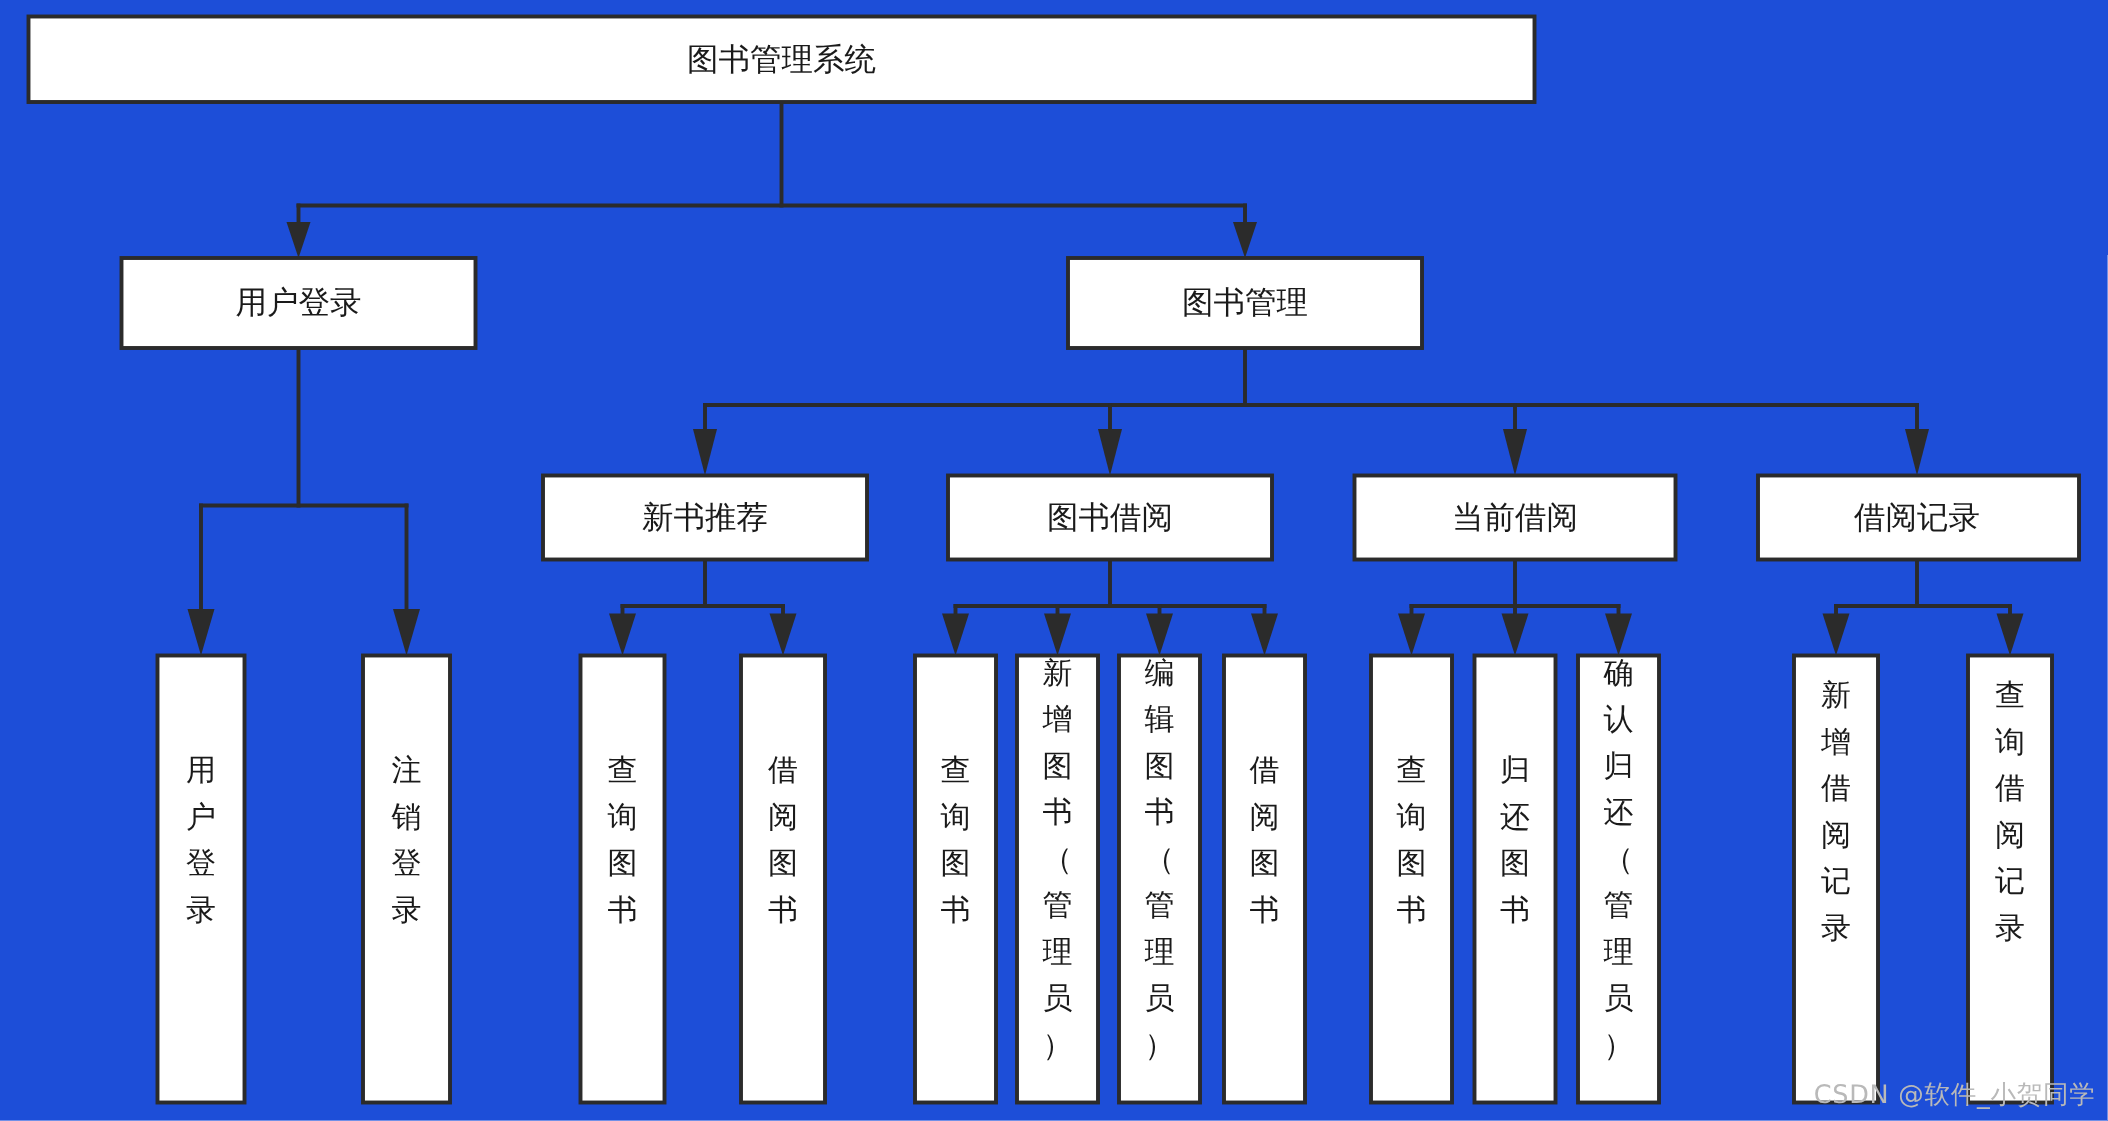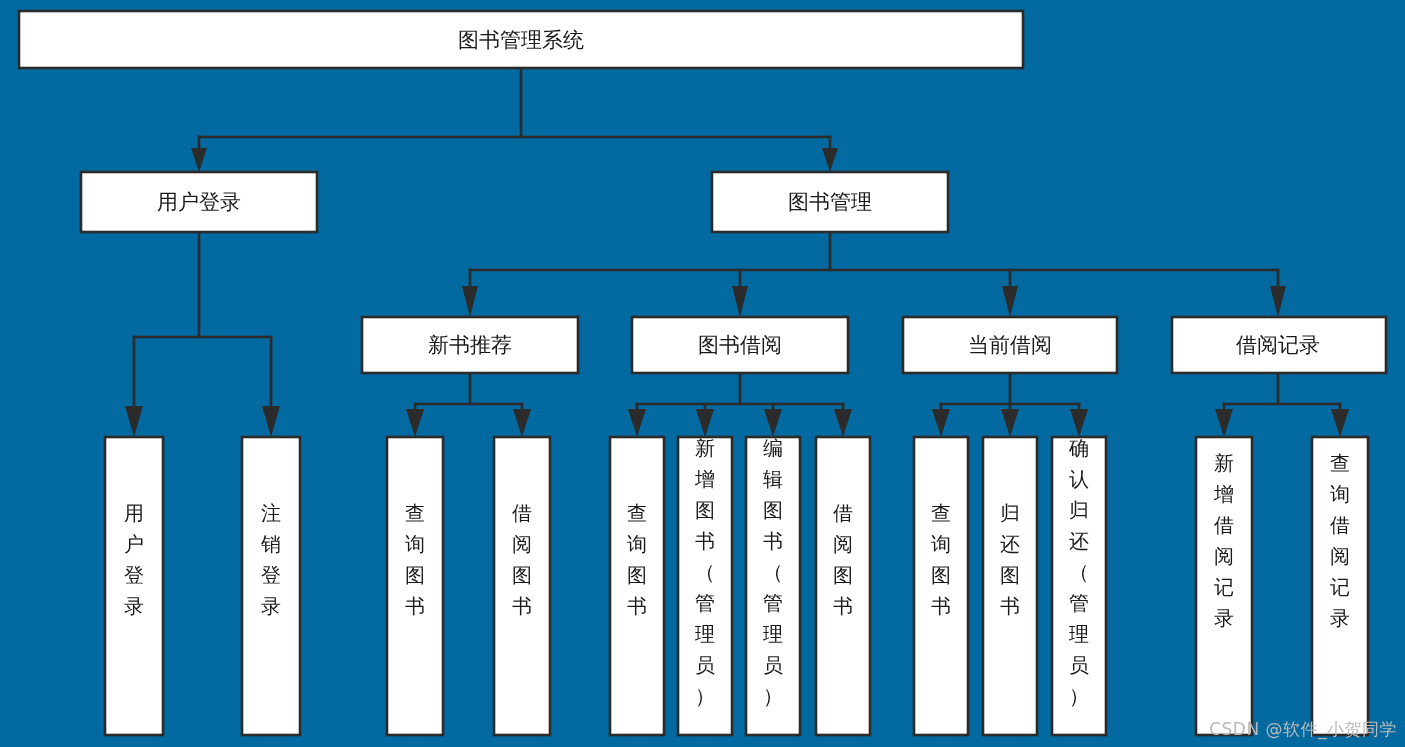--- a/index.html
+++ b/index.html
@@ -10,21 +10,21 @@
   body {
     width: 1405px;
     height: 747px;
     font-family: "DejaVu Sans", "Liberation Sans", sans-serif;
     overflow: hidden;
   }
   #diagram-root {
     position: relative;
     width: 1405px;
     height: 747px;
-    background: #0369a1;
+    background: #1d4ed8;
   }
   svg#flow {
     position: absolute;
     left: 0;
     top: 0;
     width: 1405px;
     height: 747px;
     display: block;
   }
   .node-rect {

